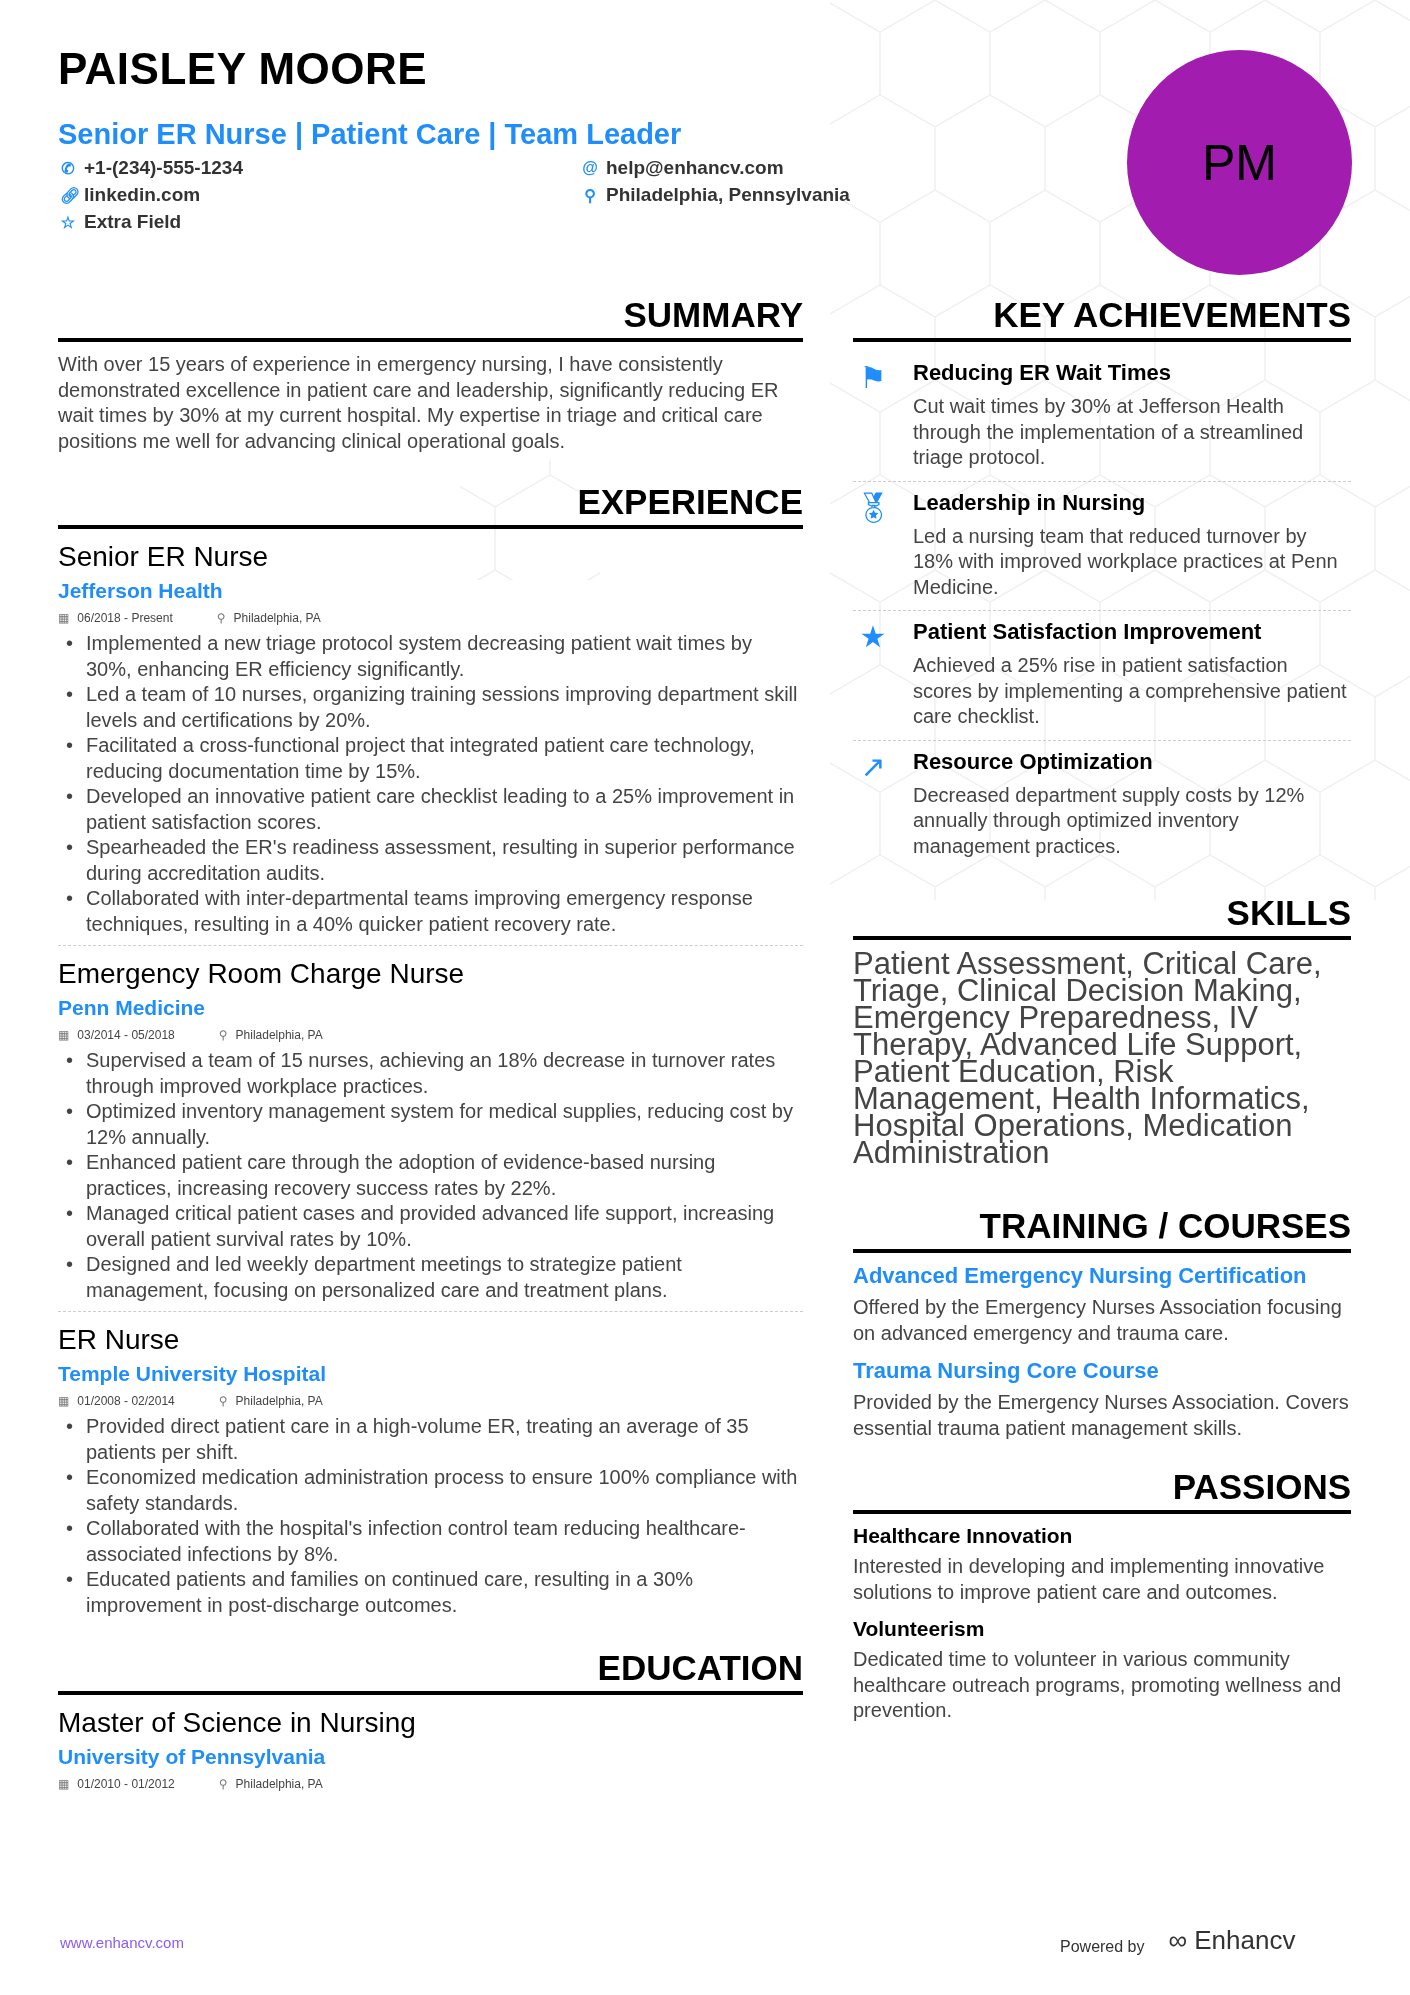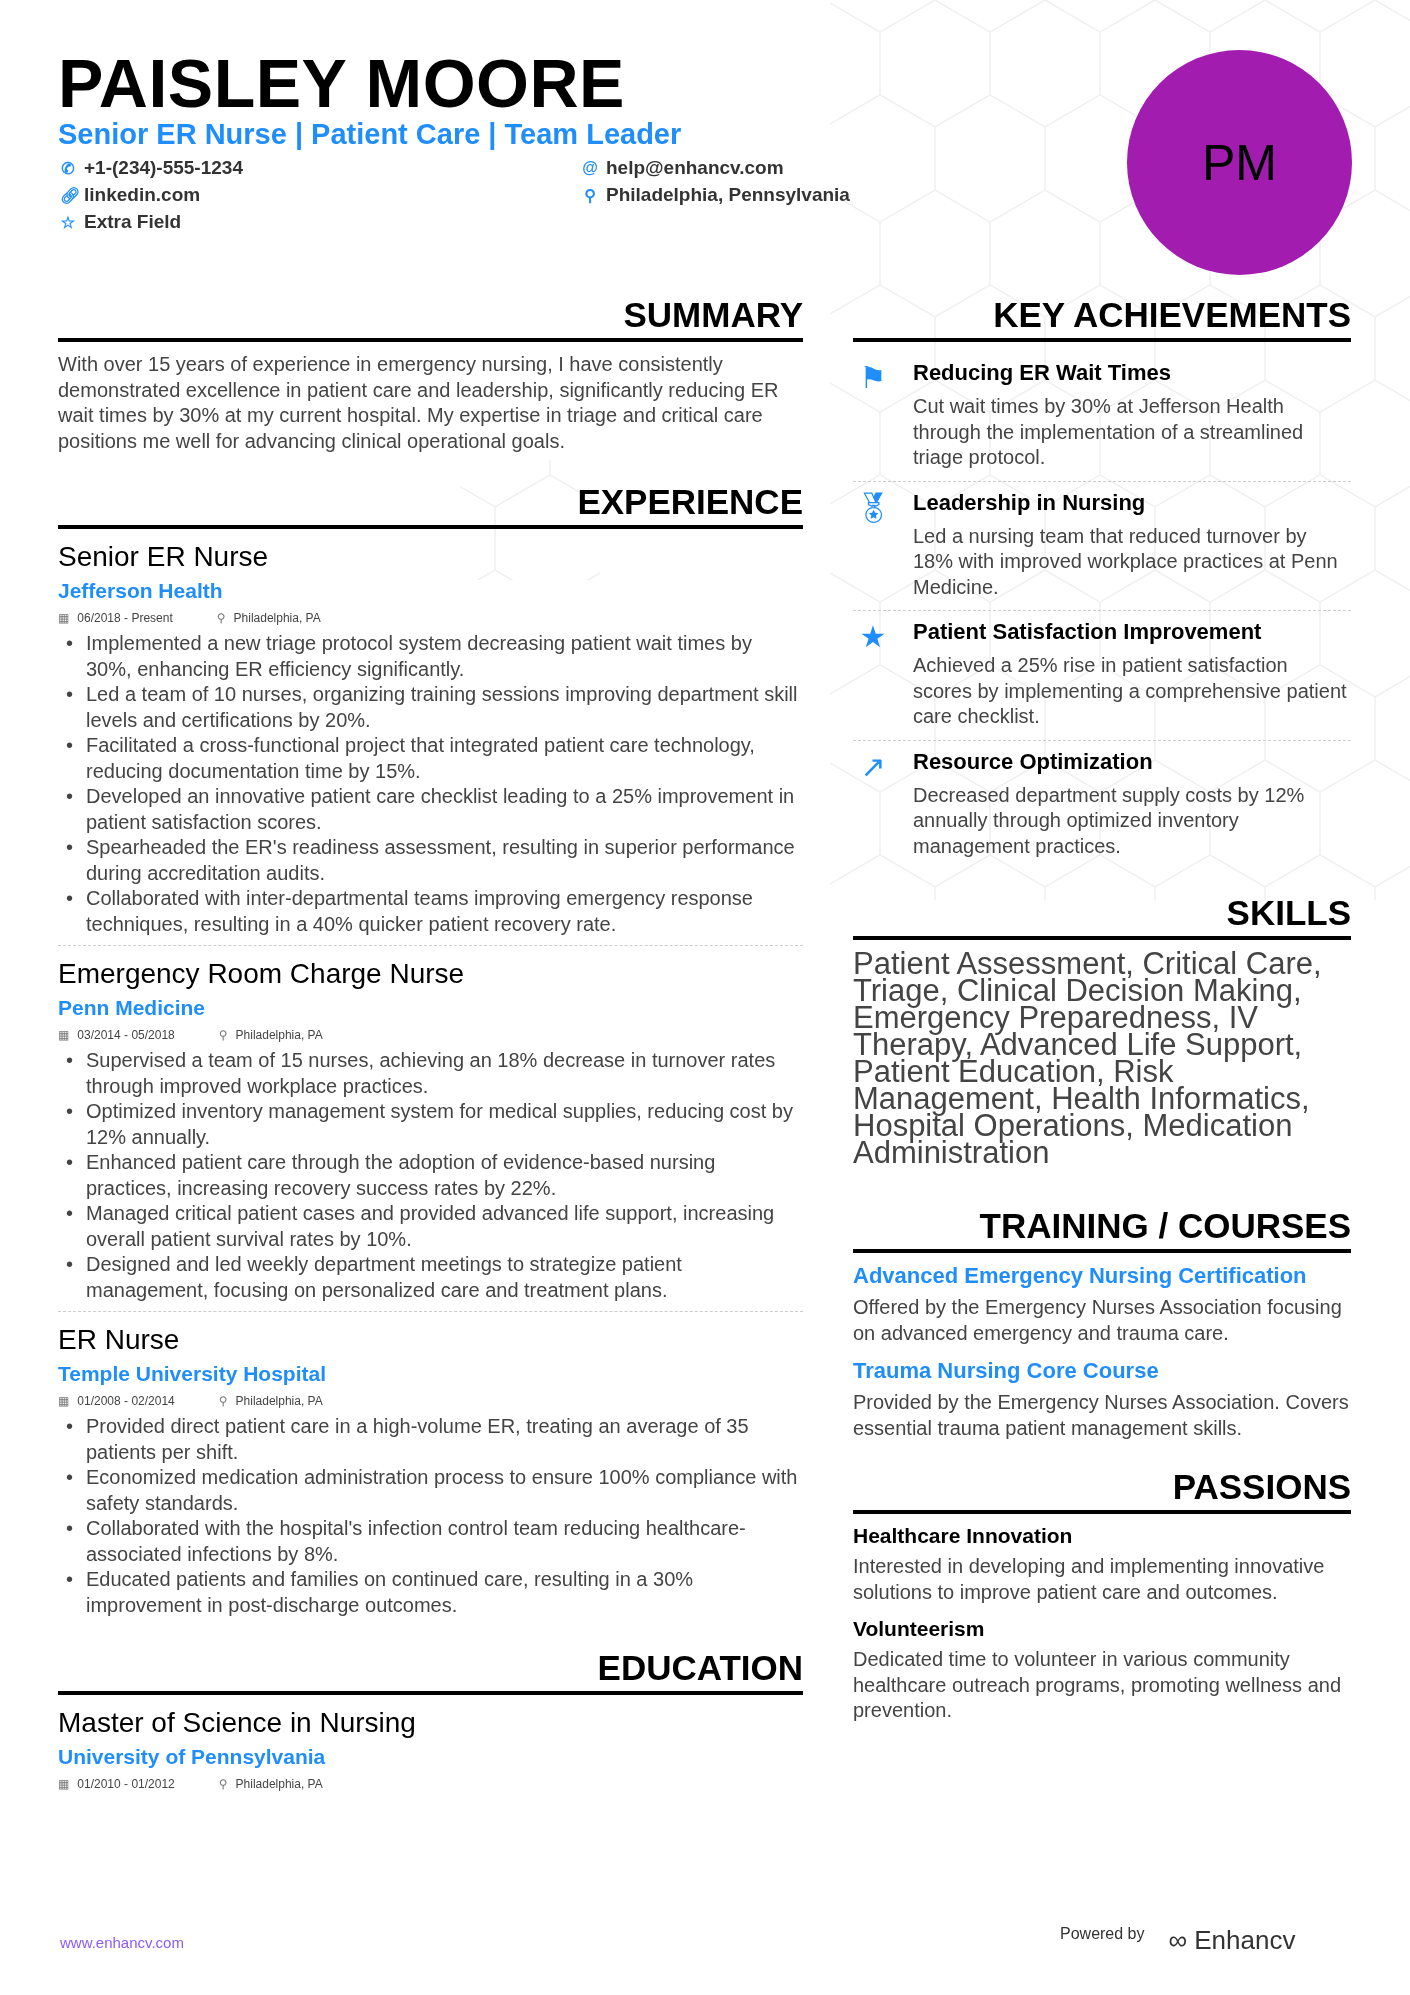--- a/index.html
+++ b/index.html
@@ -1,19 +1,19 @@
 <!DOCTYPE html>
 <html><head>
 <meta charset="utf-8">
 <style>
   * { box-sizing: border-box; margin: 0; padding: 0; }
   body { width: 1410px; height: 1995px; background: #fff; font-family: "Liberation Sans", sans-serif; color: #333; position: relative; overflow: hidden; }
   .hexbg { position: absolute; inset: 0; z-index: 0; }
   .page { position: relative; z-index: 1; }
-  .name { position: absolute; left: 58px; top: 44px; font-size: 68px; font-weight: bold; color: #000; letter-spacing: 0.5px; }
+  .name { position: absolute; left: 58px; top: 44px; font-size: 44px; font-weight: bold; color: #000; letter-spacing: 0.5px; }
   .title { position: absolute; left: 58px; top: 118px; font-size: 29px; font-weight: bold; color: #1f8efa; }
   .contact { position: absolute; font-size: 19px; font-weight: bold; color: #333; display: flex; align-items: center; gap: 8px; }
   .contact .ic { color: #1f8efa; font-size: 16px; width: 16px; text-align: center; }
   .avatar { position: absolute; left: 1127px; top: 50px; width: 225px; height: 225px; border-radius: 50%; background: #a21caf; display: flex; align-items: center; justify-content: center; font-size: 50px; color: #000; }
   .col-left { position: absolute; left: 58px; top: 295px; width: 745px; }
   .col-right { position: absolute; left: 853px; top: 295px; width: 498px; }
   .sec-h { font-size: 35px; font-weight: bold; color: #000; padding-bottom: 3px; border-bottom: 4px solid #000; margin-bottom: 10px; text-align: right; }
   .body-t { font-size: 20px; line-height: 25.5px; color: #444; }
   .job { margin-top: 12px; padding-bottom: 8px; border-bottom: 1px dashed #ccc; }
   .job:last-child { border-bottom: none; }
@@ -25,21 +25,21 @@
   ul.bul li { position: relative; padding-left: 28px; font-size: 20px; line-height: 25.5px; color: #444; }
   ul.bul li:before { content: "•"; position: absolute; left: 8px; color: #444; }
   .ach { display: flex; gap: 20px; padding: 8px 0 10px; border-bottom: 1px dashed #ccc; }
   .ach:last-child { border-bottom: none; }
   .ach .ic { width: 40px; color: #1f8efa; font-size: 30px; text-align: center; flex-shrink: 0; }
   .ach-title { font-size: 22px; font-weight: bold; color: #000; margin-bottom: 8px; }
   .skills { font-size: 31px; line-height: 27px; color: #444; }
   .course-t { font-size: 22px; font-weight: bold; color: #1f8efa; margin-bottom: 6px; }
   .pass-t { font-size: 21px; font-weight: bold; color: #000; margin-bottom: 6px; }
   .footer-l { position: absolute; left: 60px; top: 1934px; font-size: 15px; color: #8b5cf6; }
-  .footer-r { position: absolute; left: 1060px; top: 1925px; display: flex; align-items: flex-start; gap: 24px; font-size: 16px; color: #333; }
+  .footer-r { position: absolute; left: 1060px; top: 1925px; display: flex; align-items: flex-end; gap: 24px; font-size: 16px; color: #333; }
   .brand { font-size: 26px; color: #333; }
 </style>
 </head>
 <body>
 
 <svg class="hexbg" width="1410" height="1995">
   <defs>
     <pattern id="hex" width="110" height="190" patternUnits="userSpaceOnUse">
       <path d="M55 0 L110 32 L110 95 L55 127 L0 95 L0 32 Z M55 127 L55 190" fill="none" stroke="#ececec" stroke-width="1.5"></path>
     </pattern>

